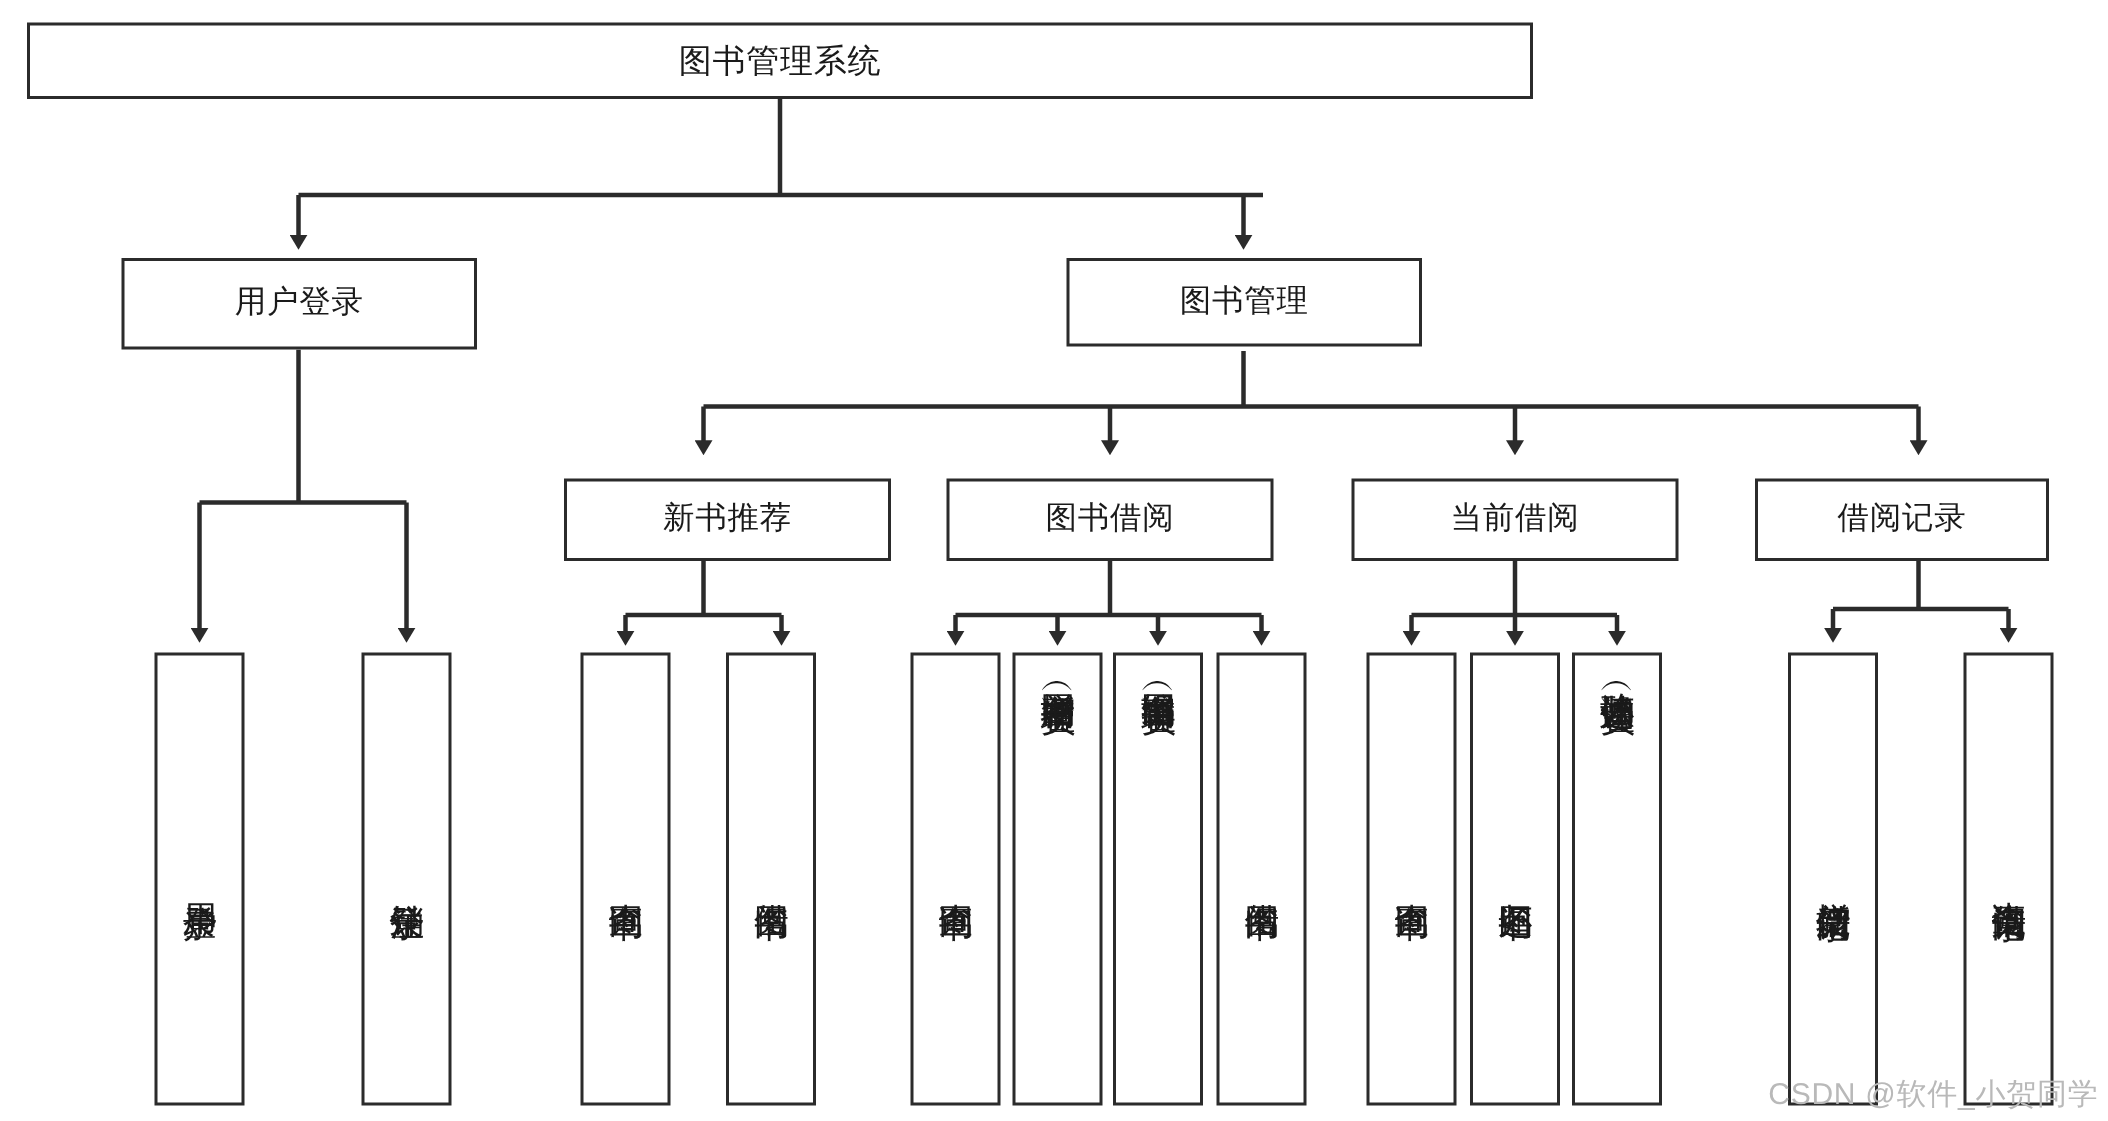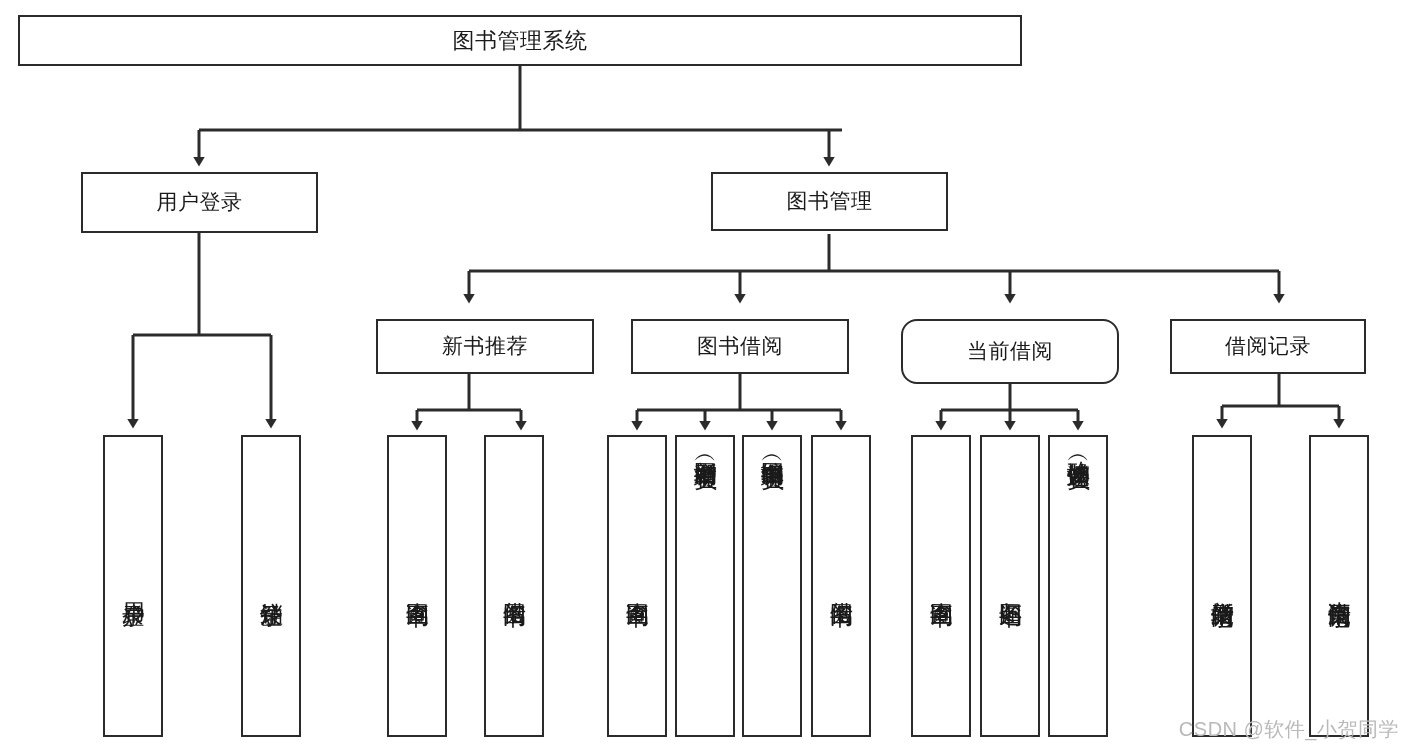--- a/index.html
+++ b/index.html
@@ -142,21 +142,21 @@
   </div>
 
   <div class="node horizontal" style="left:376px; top:319px; width:218px; height:55px;">
     <span class="node-label">新书推荐</span>
   </div>
 
   <div class="node horizontal" style="left:631px; top:319px; width:218px; height:55px;">
     <span class="node-label">图书借阅</span>
   </div>
 
-  <div class="node horizontal" style="left:901px; top:319px; width:218px; height:65px;border-radius:16px;">
+  <div class="node horizontal" style="left:901px; top:319px; width:218px; height:55px;">
     <span class="node-label">当前借阅</span>
   </div>
 
   <div class="node horizontal" style="left:1170px; top:319px; width:196px; height:55px;">
     <span class="node-label">借阅记录</span>
   </div>
 
   <div class="node leaf centered" style="left:103px; top:435px; width:60px; height:302px;">
     <span class="node-label">用户登录</span>
   </div>

